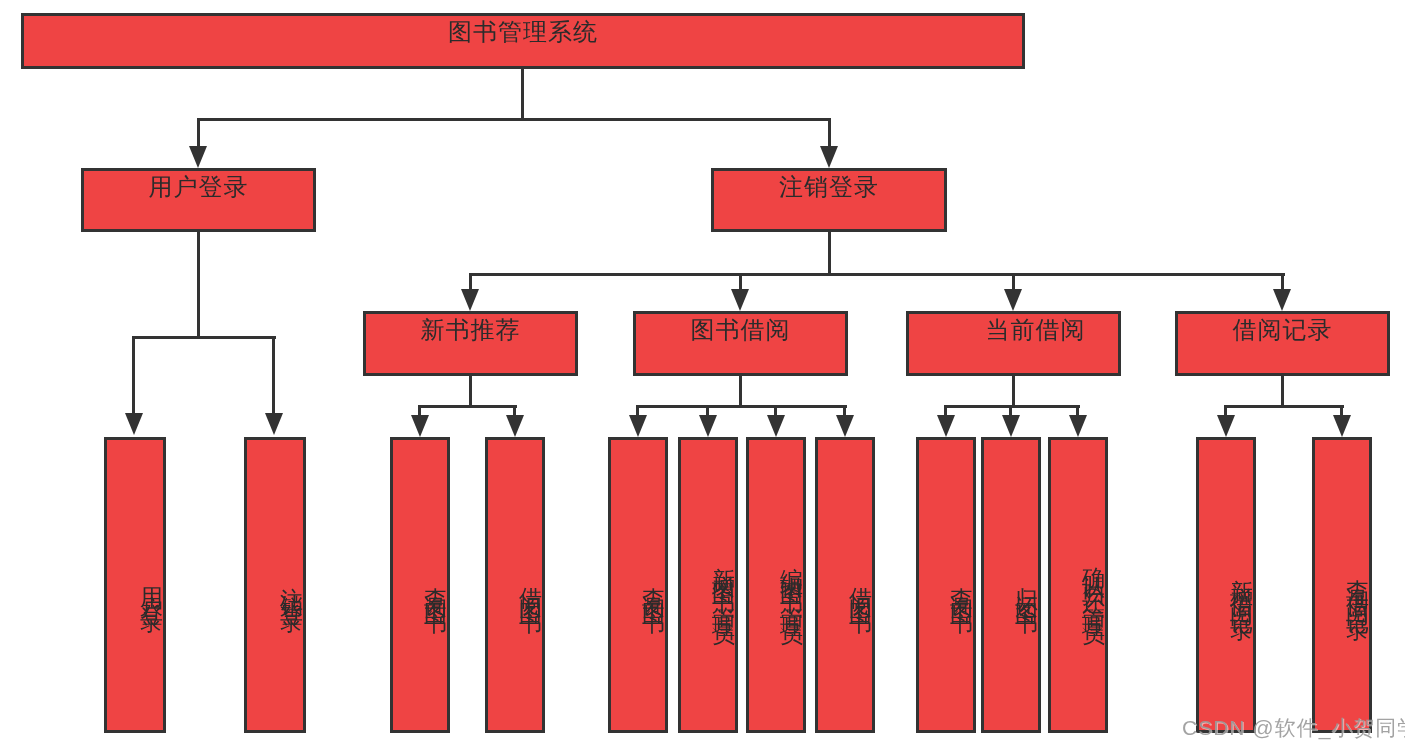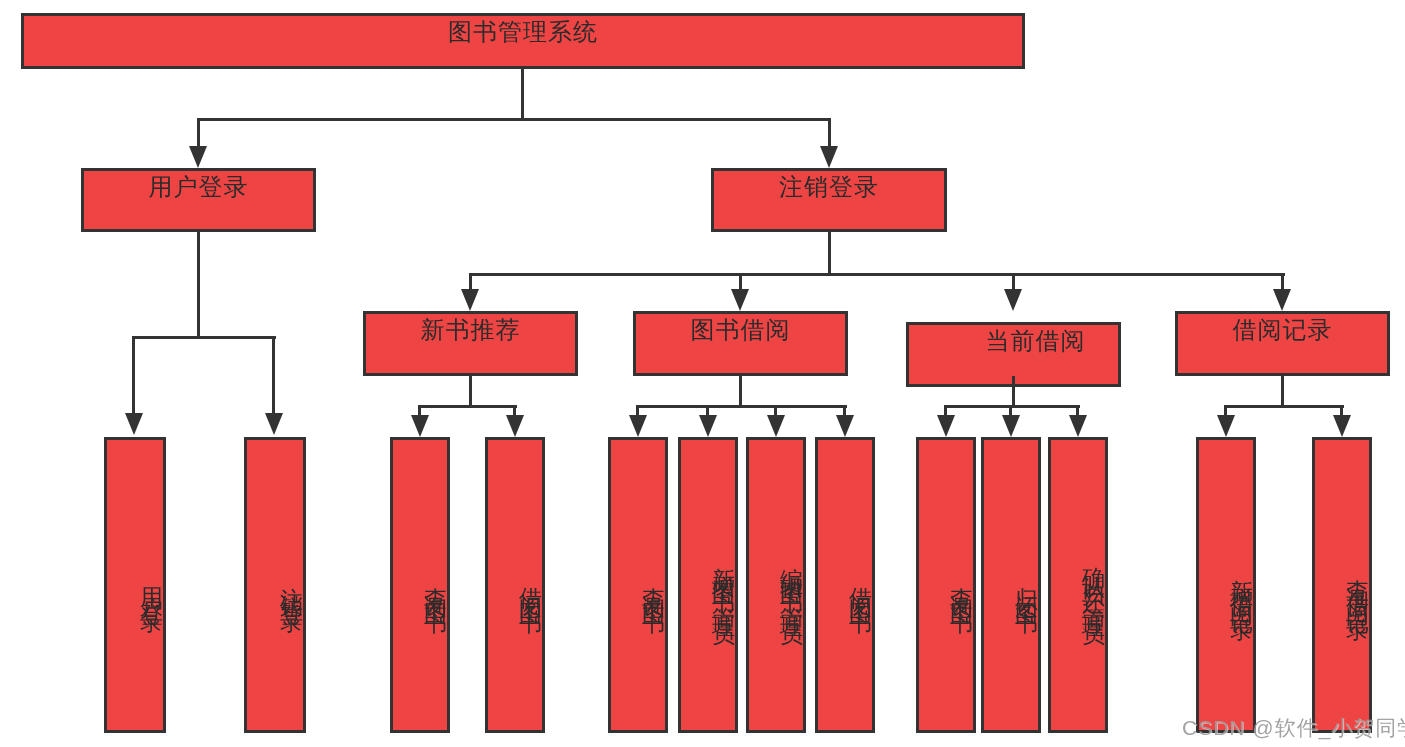--- a/index.html
+++ b/index.html
@@ -75,21 +75,21 @@
   <div class="arrow" style="left:1004px;top:289px;"></div>
   <div class="vline" style="left:1281px;top:273px;width:3px;height:18px;"></div>
   <div class="arrow" style="left:1273px;top:289px;"></div>
 
   <div class="box" style="left:363px;top:311px;width:215px;height:65px;">
     <span>新书推荐</span>
   </div>
   <div class="box" style="left:633px;top:311px;width:215px;height:65px;">
     <span>图书借阅</span>
   </div>
-  <div class="box" style="left:906px;top:322px;width:215px;height:65px;padding-left:44px;">
+  <div class="box" style="left:906px;top:311px;width:215px;height:65px;padding-left:44px;">
     <span>当前借阅</span>
   </div>
   <div class="box" style="left:1175px;top:311px;width:215px;height:65px;">
     <span>借阅记录</span>
   </div>
 
   <div class="vline" style="left:469px;top:376px;width:3px;height:32px;"></div>
   <div class="hline" style="left:418px;top:405px;width:99px;height:3px;"></div>
   <div class="vline" style="left:418px;top:405px;width:3px;height:12px;"></div>
   <div class="arrow" style="left:411px;top:415px;"></div>

